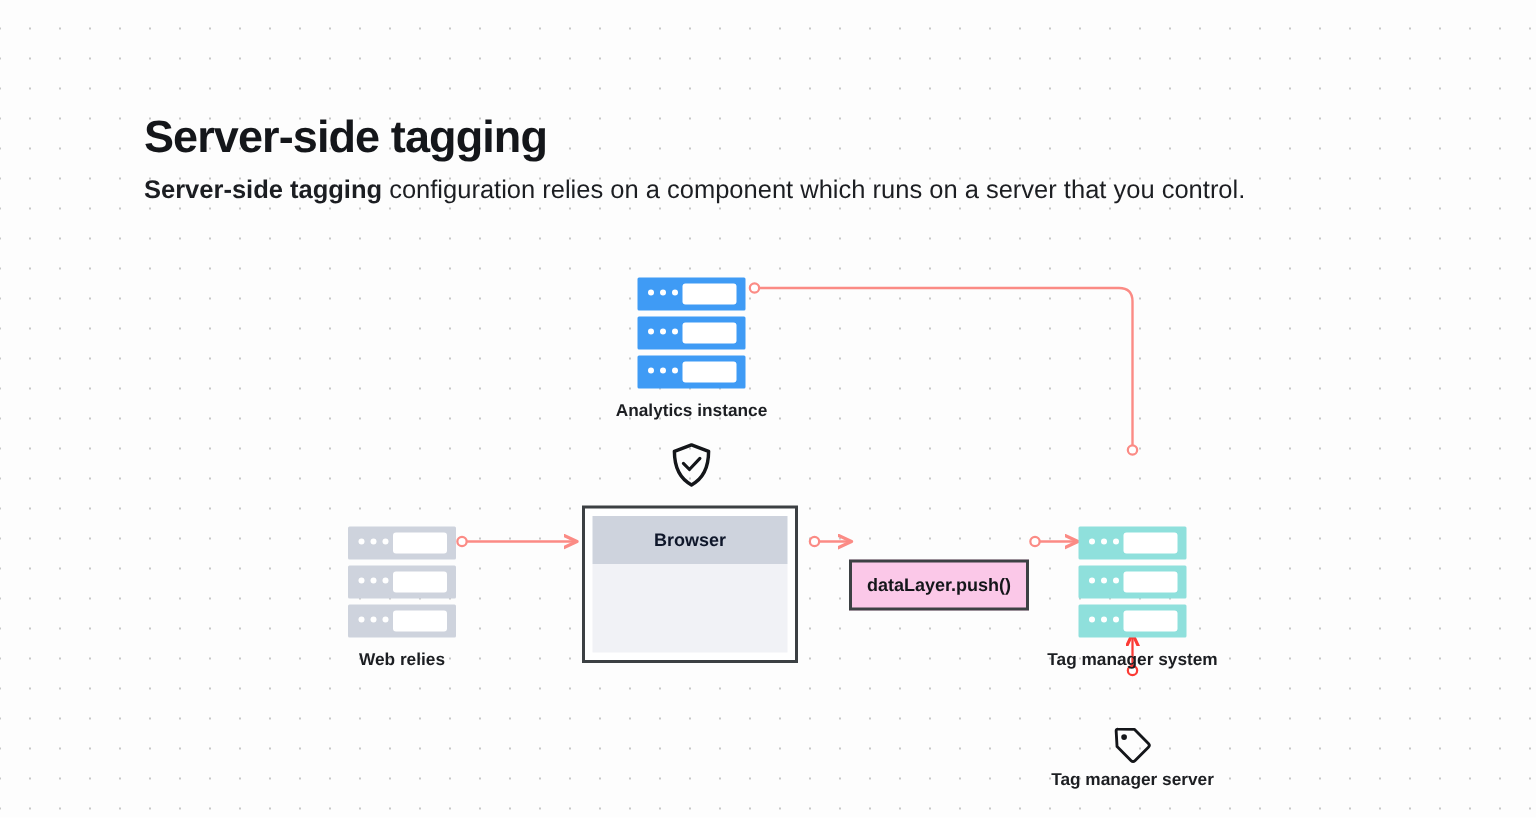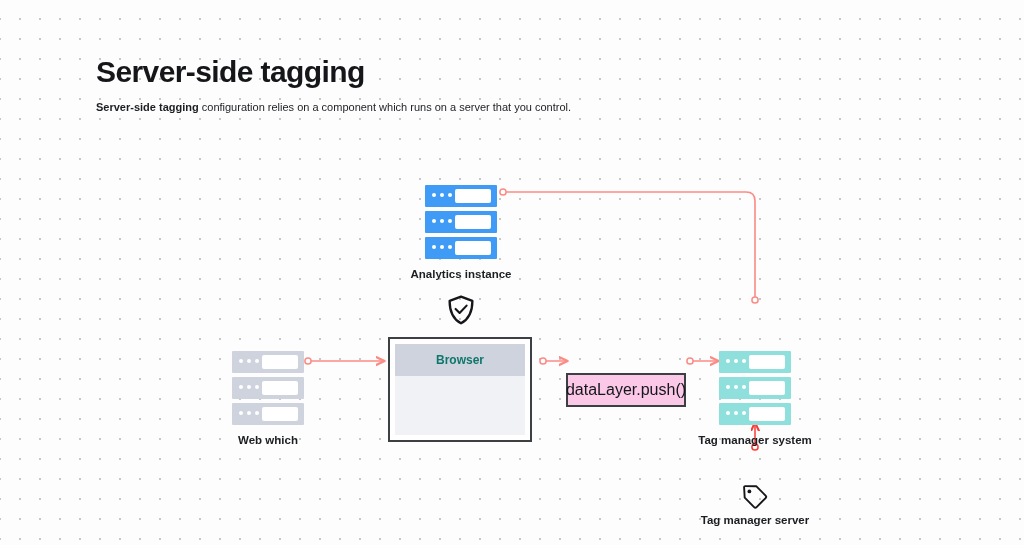--- a/index.html
+++ b/index.html
@@ -21,34 +21,34 @@
     background-color: #fdfdfd;
     background-image: radial-gradient(circle, #c8c8c8 0.9px, transparent 1px);
     background-size: 20px 20px;
     background-position: 10px 9px;
   }
 
   
   #header {
     position: absolute;
     left: 96px;
-    top: 54px;
+    top: 74px;
     width: 800px;
   }
   #page-title {
     font-size: 30px;
     font-weight: bold;
     color: #14161a;
     letter-spacing: -0.6px;
     margin: 0;
     line-height: 36px;
   }
   #page-subtitle {
     margin: 8px 0 0 0;
-    font-size: 11px;
+    font-size: 17px;
     color: #1c1e22;
     line-height: 18px;
   }
   #page-subtitle .strong {
     font-weight: bold;
   }
 
   
   .node {
     position: absolute;
@@ -120,41 +120,41 @@
   #browser-titlebar {
     height: 32px;
     background: #ced3dd;
     display: flex;
     align-items: center;
     justify-content: center;
   }
   #browser-title-text {
     font-size: 12px;
     font-weight: bold;
-    color: #0f766e;
+    color: #0f172a;
   }
   #browser-body {
     height: 59px;
     background: #f1f2f6;
   }
 
   
   #datalayer-box {
     width: 120px;
     height: 34px;
     background: #fbc8e8;
     border: 2px solid #3c4043;
     box-sizing: border-box;
     display: flex;
     align-items: center;
     justify-content: center;
   }
   #datalayer-text {
-    font-size: 16px;
-    font-weight: normal;
+    font-size: 12px;
+    font-weight: bold;
     color: #14161a;
     white-space: nowrap;
   }
 
   
   .icon-svg {
     display: block;
   }
 
   
@@ -271,21 +271,21 @@
       </div>
       <div class="server-row">
         <span class="server-dots">
             <i></i>
             <i></i>
             <i></i>
           </span>
         <span class="server-screen"></span>
       </div>
     </div>
-    <div class="node-label" style="top:83px;">Web which</div>
+    <div class="node-label" style="top:83px;">Web relies</div>
   </div>
 
   <div class="node" style="left:388px; top:308px;">
     <div id="browser-window">
       <div id="browser-titlebar">
         <span id="browser-title-text">Browser</span>
       </div>
       <div id="browser-body"></div>
     </div>
   </div>

